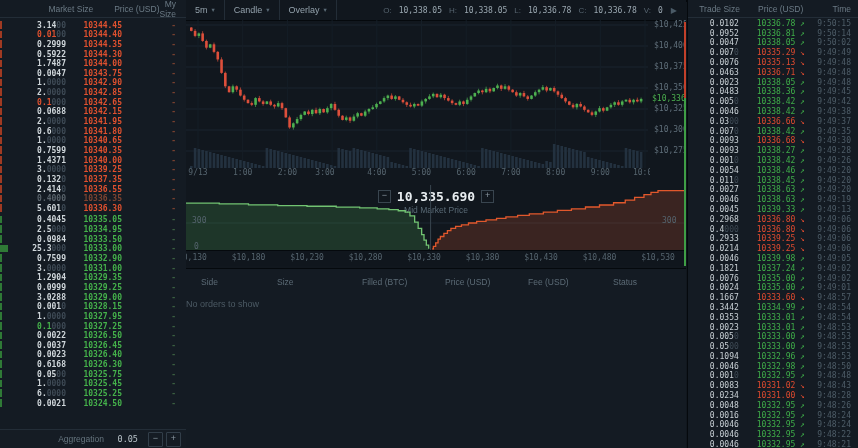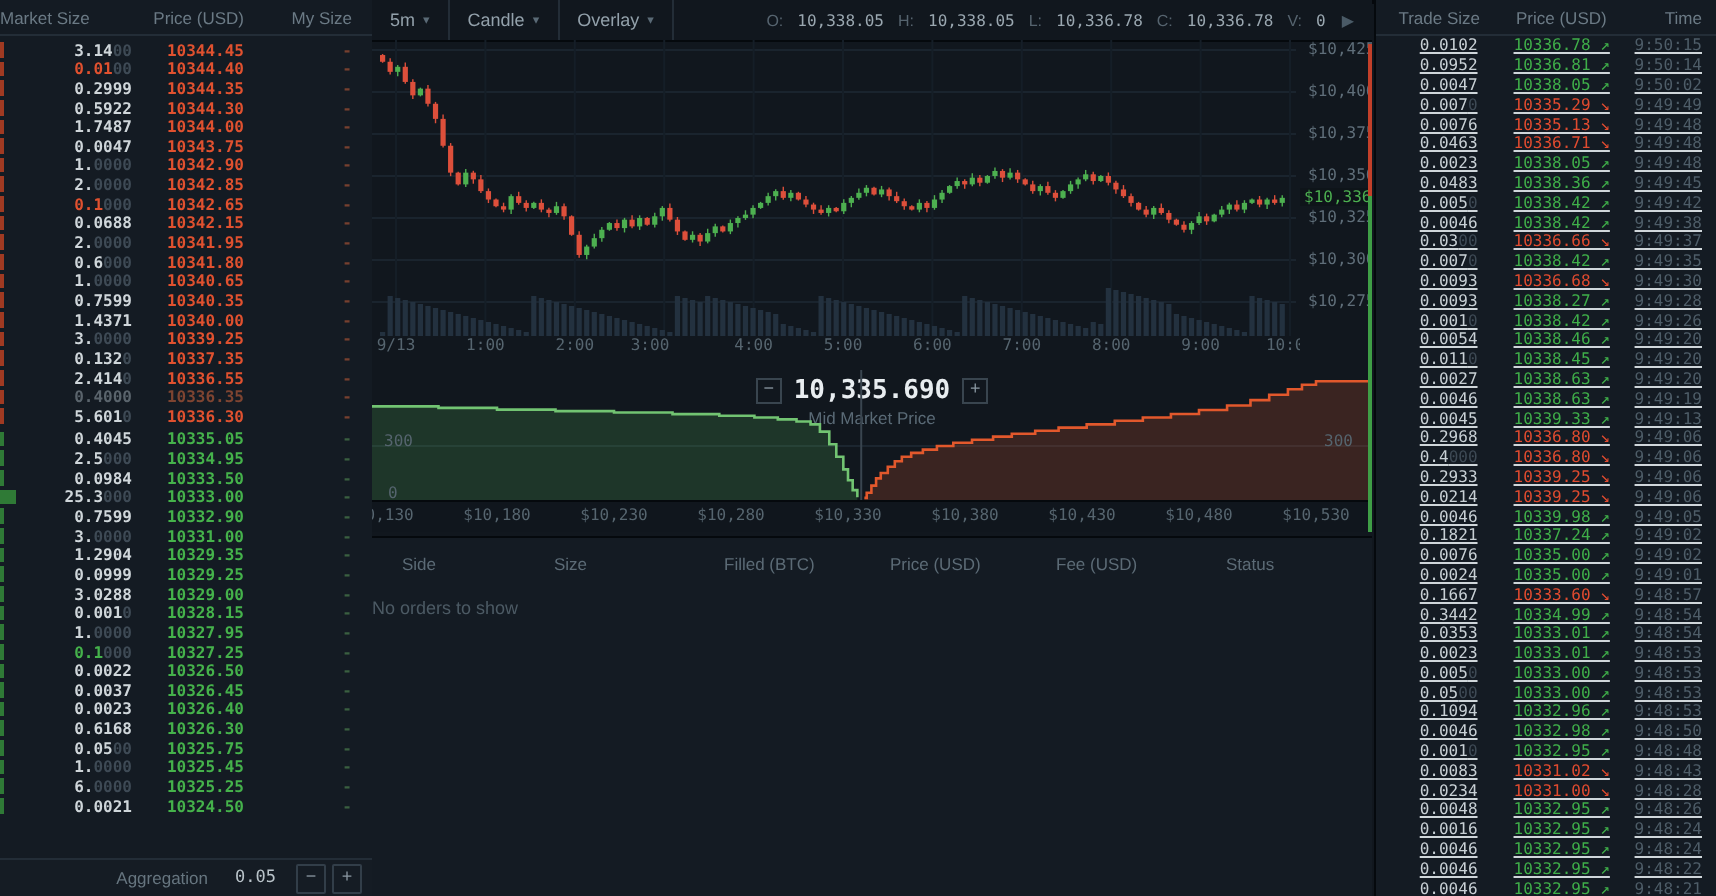--- a/index.html
+++ b/index.html
@@ -4,21 +4,21 @@
 <style>
   html,body{margin:0;padding:0;background:#070b0f;}
   .app{position:relative;width:858px;height:448px;background:#11171e;overflow:hidden;
        font-family:"Liberation Sans",sans-serif;color:#cfd6da;}
   .mono{font-family:"DejaVu Sans Mono",monospace;}
   .topline{position:absolute;top:0;left:0;right:0;height:2px;background:#05080c;}
 
   
   .orderbook{position:absolute;left:0;top:0;width:186px;height:448px;background:#141b23;border-right:1px solid #05090d;}
   .ob-header{display:flex;height:17px;align-items:center;border-bottom:1px solid #232d37;color:#6b7a85;font-size:8.5px;}
-  .hc1{width:66px;text-align:left;}
+  .hc1{width:66px;text-align:center;margin-left:38px;}
   .hc2{width:56px;text-align:right;}
   .hc3{flex:1;text-align:right;padding-right:10px;}
   .ob-rows{padding-top:2px;}
   .ob-row{position:relative;display:flex;height:9.65px;align-items:flex-end;font-size:8px;font-family:"DejaVu Sans Mono",monospace;font-weight:bold;}
   .ob-bar{position:absolute;left:0;top:1px;bottom:1px;}
   .ob-bar.ask{background:#a03a22;}
   .ob-bar.bid{background:#2f7a36;}
   .ob-size{width:66px;text-align:right;color:#cfd6da;}
   .dimz{color:#3e4a55;}
   .ob-price{width:56px;text-align:right;}
@@ -79,21 +79,21 @@
   .edge{position:absolute;left:684px;width:1.5px;}
   .edge.r{top:22px;height:76px;background:#c2402a;}
   .edge.g{top:98px;height:168px;background:#3f9e46;}
 
   
   .trades{position:absolute;left:687px;top:0;width:171px;height:448px;background:#141b23;border-left:1px solid #05090d;}
   .tr-header{display:flex;height:17px;align-items:center;border-bottom:1px solid #232d37;color:#6b7a85;font-size:8.5px;}
   .th1{width:52px;text-align:right;}
   .th2{width:62px;margin-left:18px;}
   .th3{flex:1;text-align:right;padding-right:8px;}
-  .tr-row{display:flex;height:9.8px;align-items:center;font-size:8px;font-family:"DejaVu Sans Mono",monospace;text-decoration:underline;}
+  .tr-row{display:flex;height:9.8px;align-items:flex-end;font-size:8px;font-family:"DejaVu Sans Mono",monospace;}
   .tr-size{width:52px;text-align:right;color:#c8d0d5;}
   .tr-price{width:62px;margin-left:18px;text-align:left;}
   .tr-price.up{color:#3fae49;}
   .tr-price.down{color:#e04b2f;}
   .tr-time{flex:1;text-align:right;padding-right:8px;color:#4e5d68;}
 </style>
 </head>
 <body>
 
 <div class="app">

